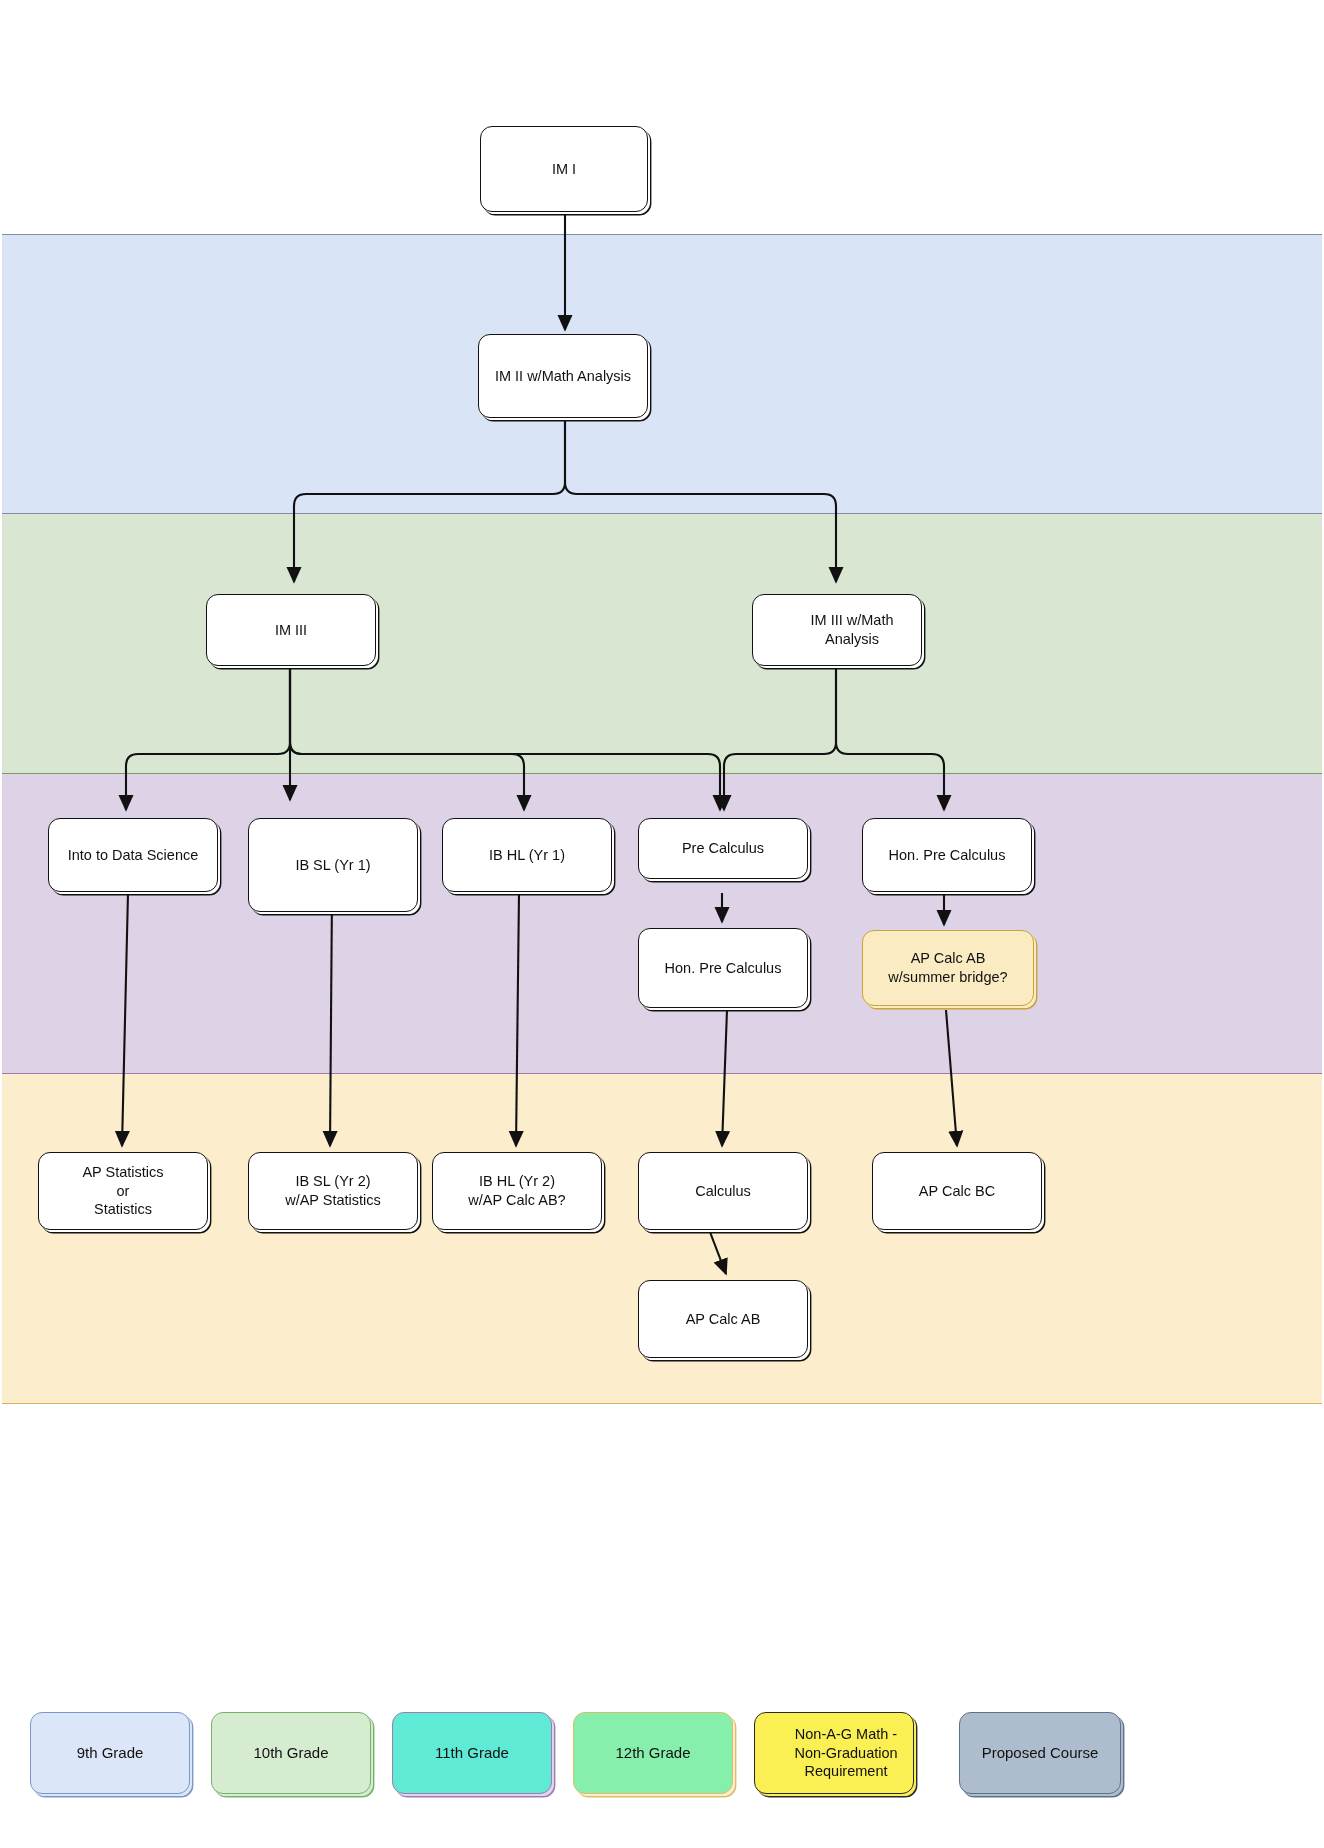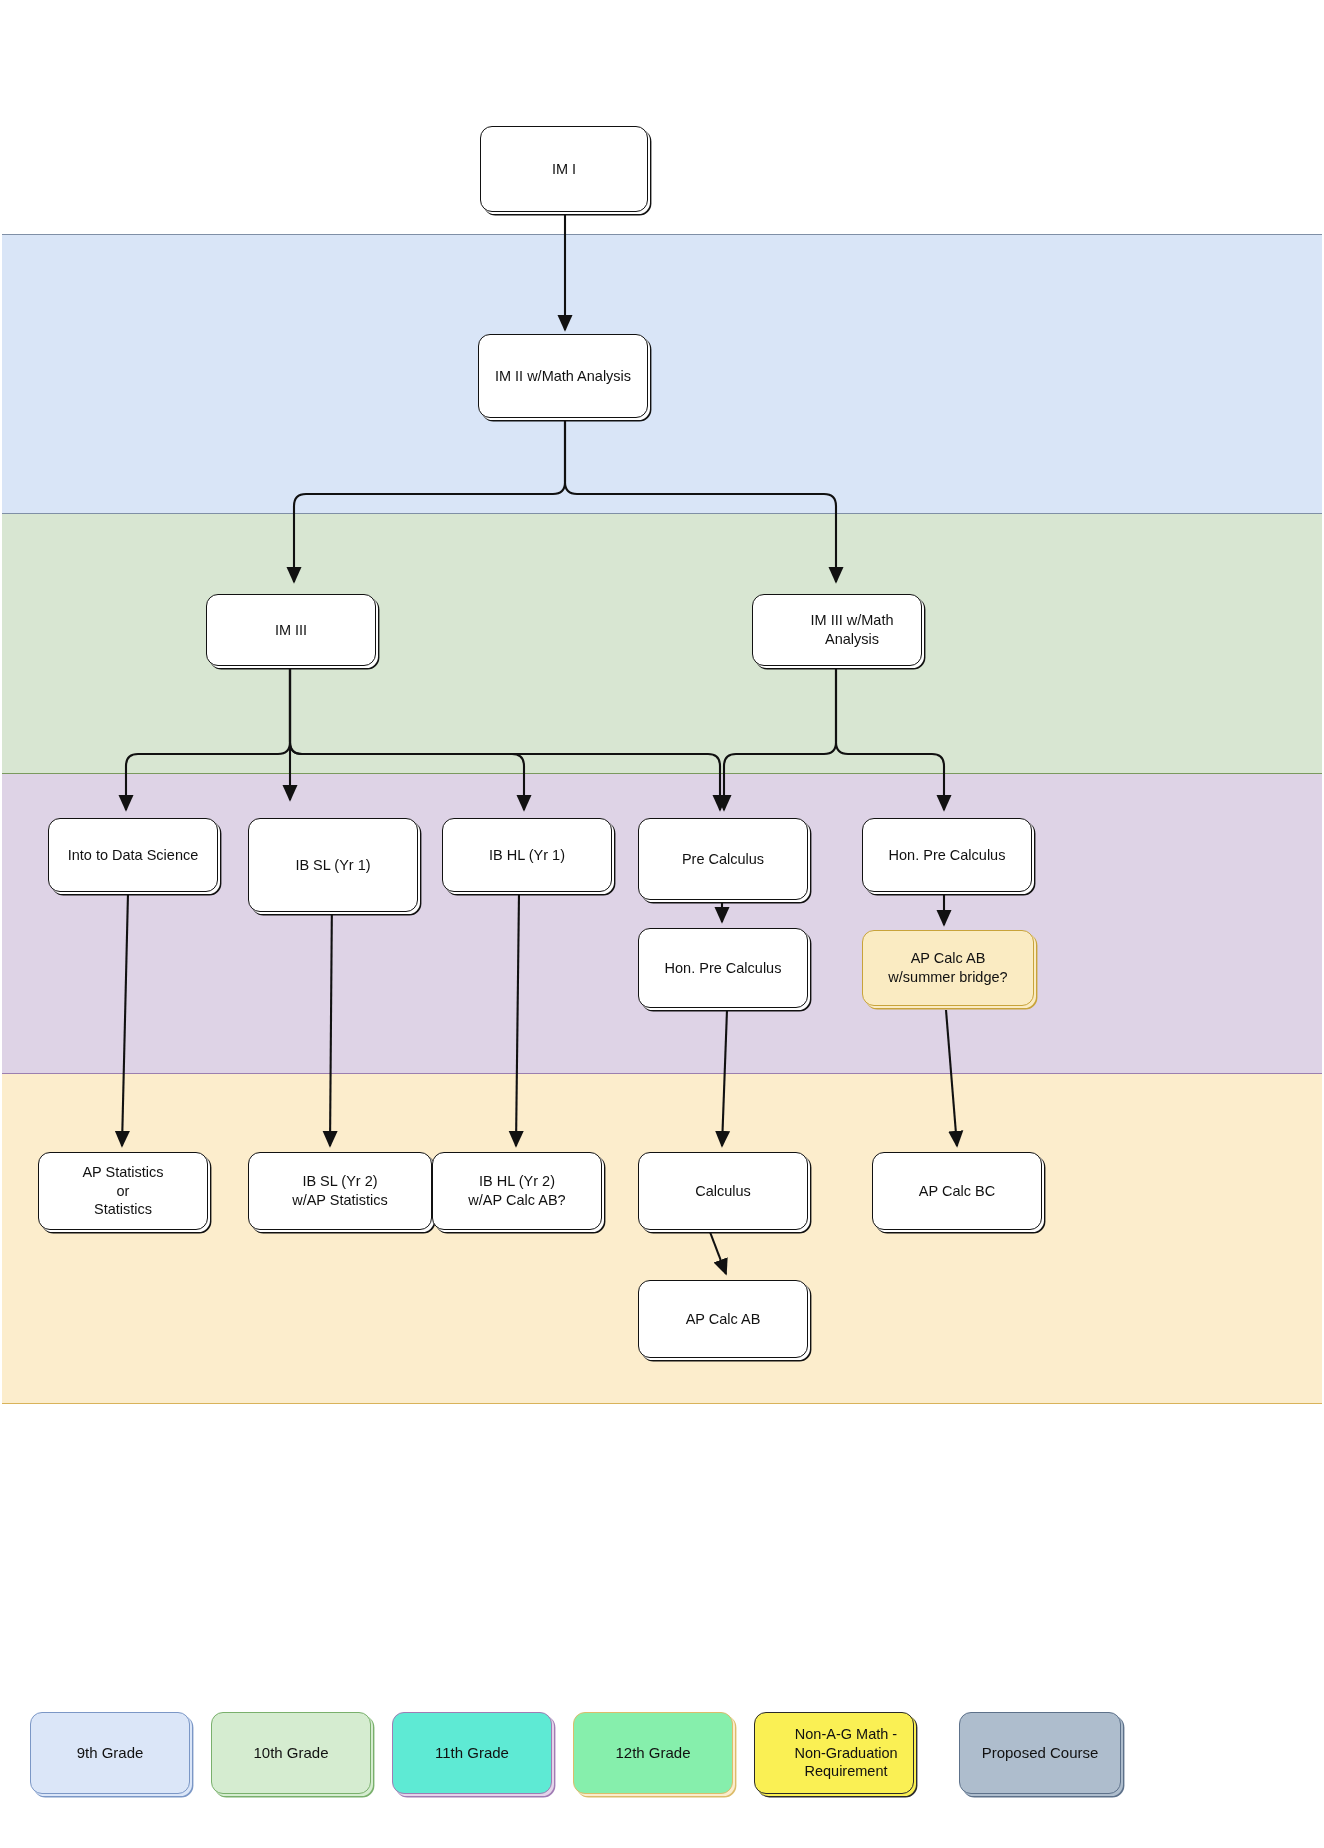--- a/index.html
+++ b/index.html
@@ -115,41 +115,41 @@
 
   <div class="node" style="left:48px;top:818px;width:170px;height:74px;">
     <span>Into to Data Science</span>
   </div>
   <div class="node" style="left:248px;top:818px;width:170px;height:94px;">
     <span>IB SL (Yr 1)</span>
   </div>
   <div class="node" style="left:442px;top:818px;width:170px;height:74px;">
     <span>IB HL (Yr 1)</span>
   </div>
-  <div class="node" style="left:638px;top:818px;width:170px;height:82px;">
+  <div class="node" style="left:638px;top:818px;width:170px;height:61px;">
     <span>Pre Calculus</span>
   </div>
   <div class="node" style="left:862px;top:818px;width:170px;height:74px;">
     <span>Hon. Pre Calculus</span>
   </div>
 
   <div class="node" style="left:638px;top:928px;width:170px;height:80px;">
     <span>Hon. Pre Calculus</span>
   </div>
   <div class="node proposed" style="left:862px;top:930px;width:172px;height:76px;white-space:pre-line;">
     <span>AP Calc AB
 w/summer bridge?</span>
   </div>
 
   <div class="node" style="left:38px;top:1152px;width:170px;height:78px;white-space:pre-line;">
     <span>AP Statistics
 or
 Statistics</span>
   </div>
-  <div class="node" style="left:248px;top:1152px;width:184px;height:78px;white-space:pre-line;">
+  <div class="node" style="left:248px;top:1152px;width:170px;height:78px;white-space:pre-line;">
     <span>IB SL (Yr 2)
 w/AP Statistics</span>
   </div>
   <div class="node" style="left:432px;top:1152px;width:170px;height:78px;white-space:pre-line;">
     <span>IB HL (Yr 2)
 w/AP Calc AB?</span>
   </div>
   <div class="node" style="left:638px;top:1152px;width:170px;height:78px;">
     <span>Calculus</span>
   </div>

